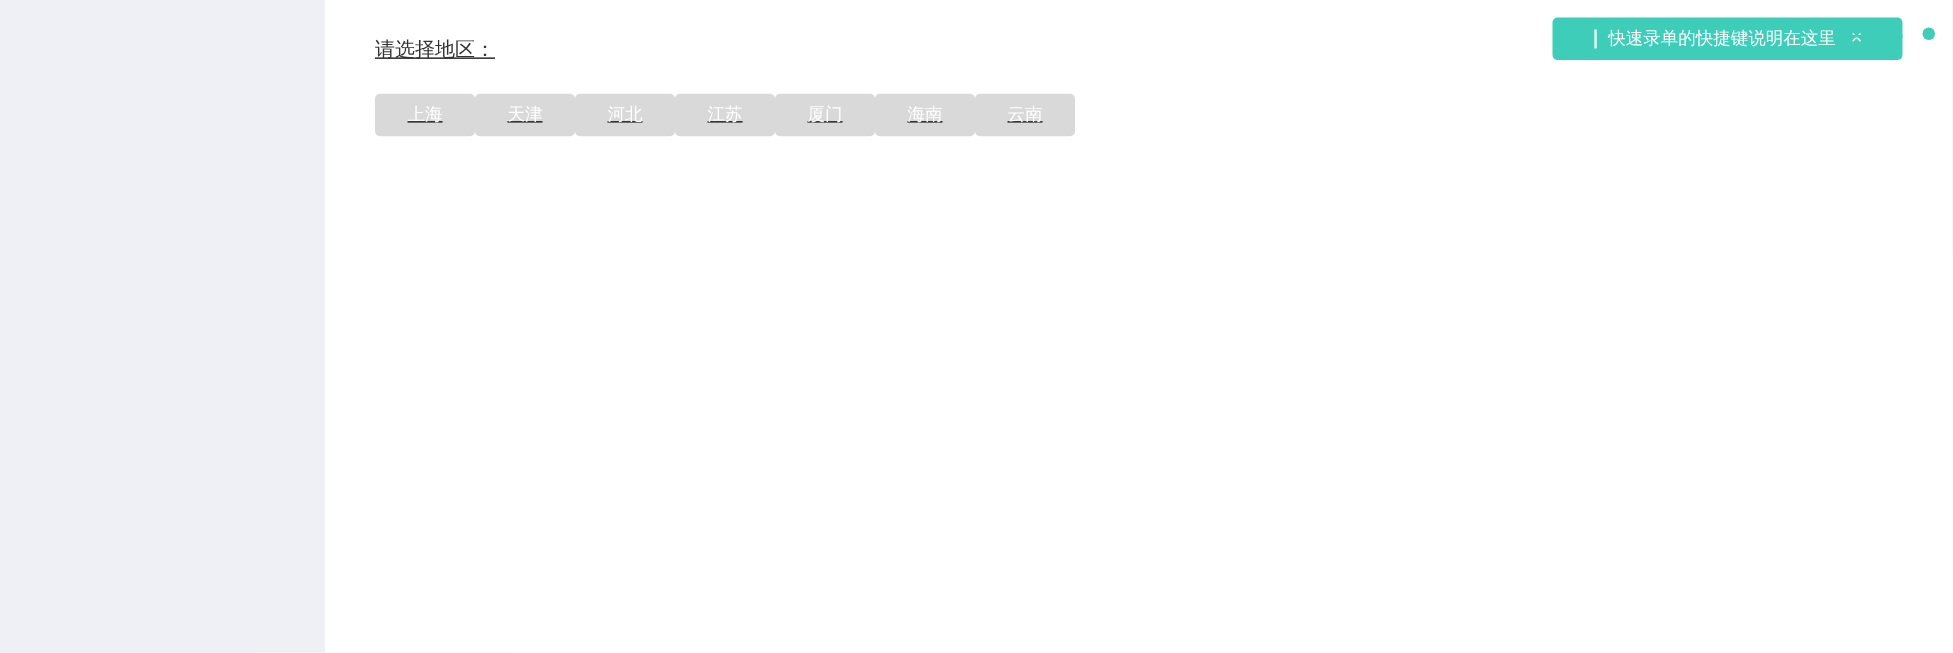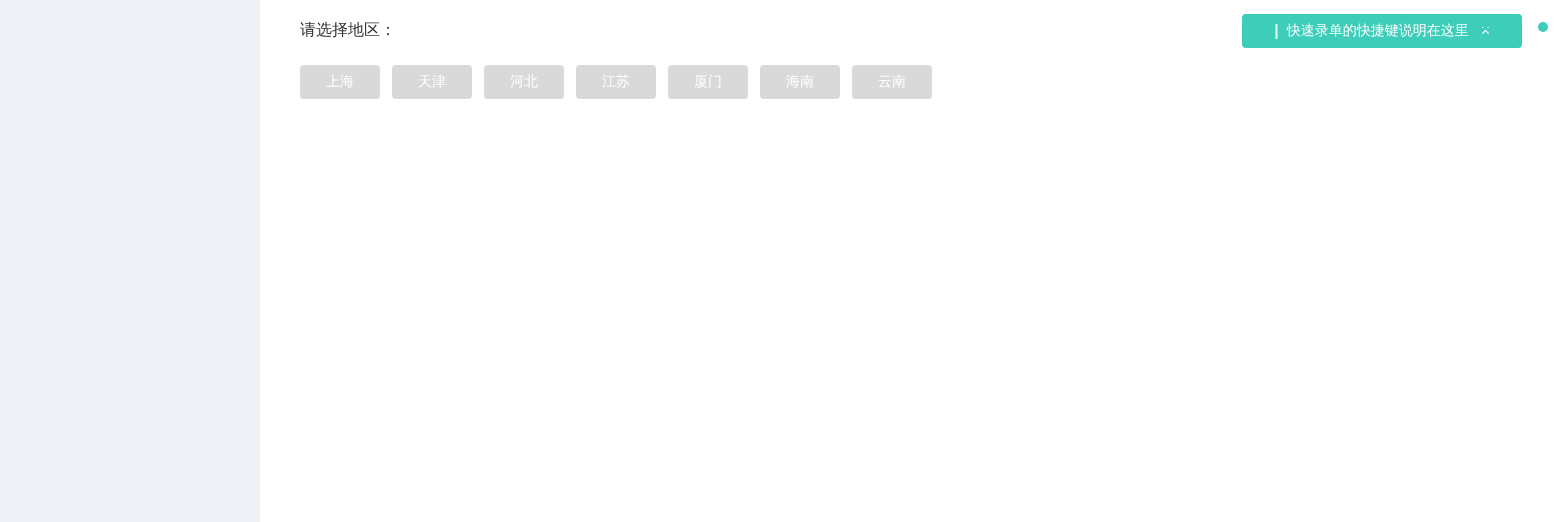--- a/index.html
+++ b/index.html
@@ -26,34 +26,34 @@
       background: #eef0f5;
     }
 
     .main-content {
       position: absolute;
       left: 260px;
       top: 0;
       right: 0;
       bottom: 0;
       background: #ffffff;
-      padding: 20px 40px;
+      padding: 30px 40px;
+      text-decoration: underline;
     }
 
     .page-label {
       font-size: 16px;
       color: #333;
       margin-bottom: 24px;
       font-weight: normal;
     }
 
     .region-buttons {
       display: flex;
       flex-wrap: wrap;
-      gap: 12px;
     }
 
     .region-btn {
       padding: 8px 20px;
       background: #d9d9d9;
       border: none;
       border-radius: 4px;
       color: #ffffff;
       font-size: 14px;
       cursor: pointer;

